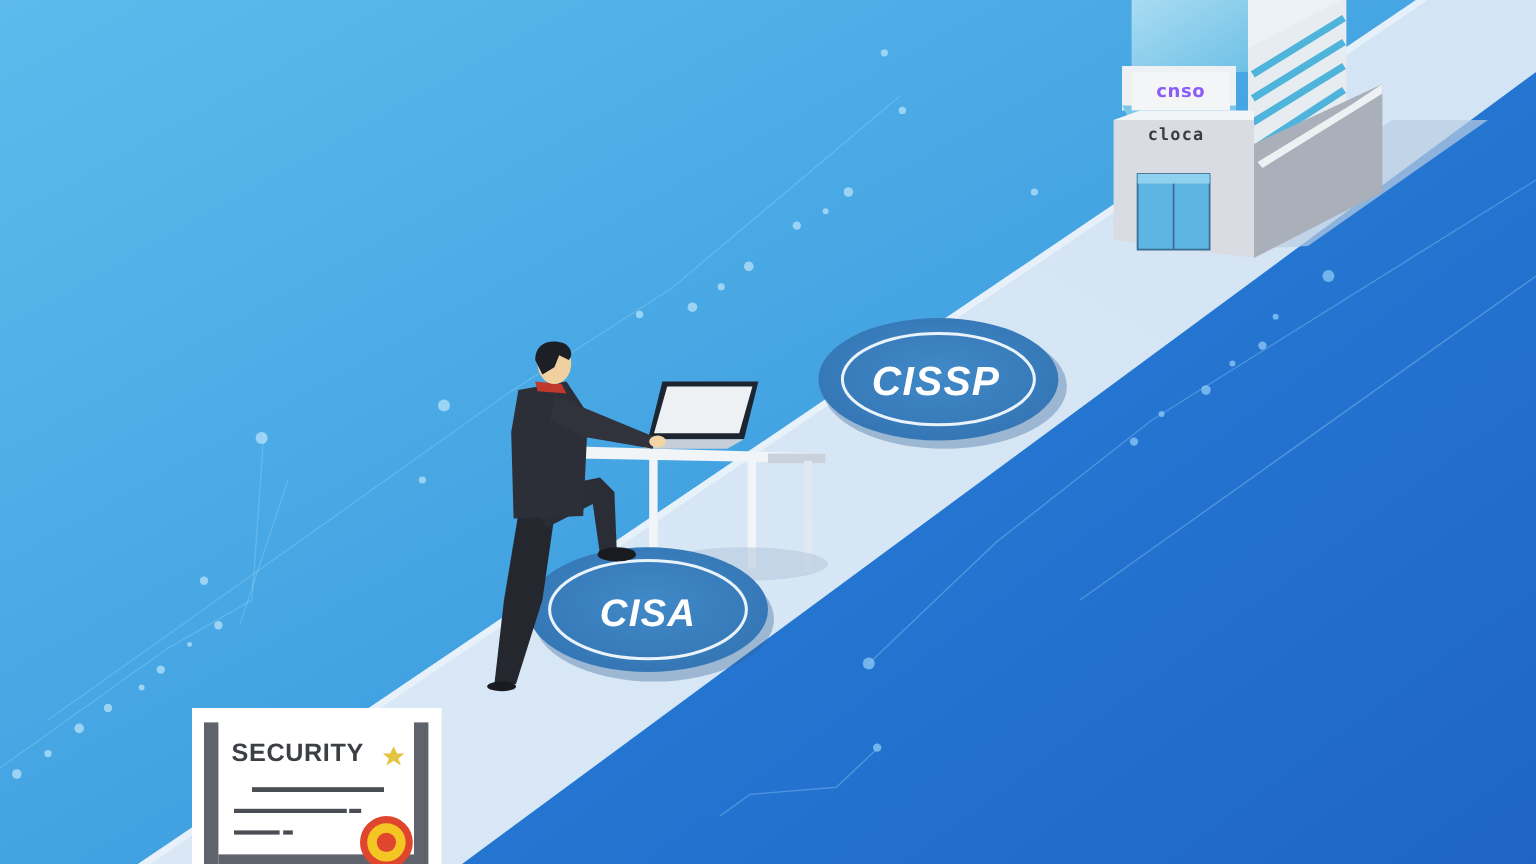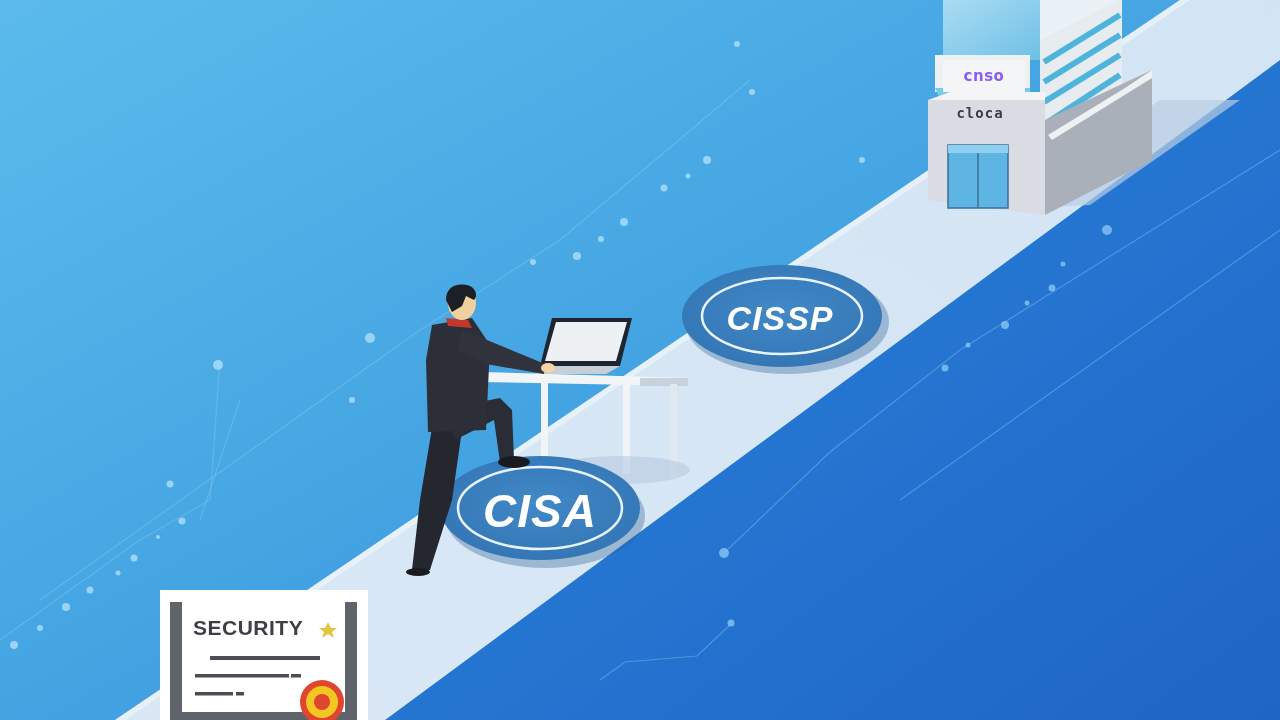--- a/index.html
+++ b/index.html
@@ -2,21 +2,21 @@
 <html><head>
 <meta charset="utf-8">
 <style>
   html, body { margin:0; padding:0; }
   body { width:1280px; height:720px; overflow:hidden; position:relative; font-family:"Liberation Sans", sans-serif; }
   .scene { position:absolute; inset:0; width:1280px; height:720px; }
   .label-cnso { position:absolute; left:943px; top:60px; width:82px; height:32px; background:#f3f5f7; color:#8b5cf6; font-family:"DejaVu Sans", sans-serif; font-weight:bold; font-size:15px; line-height:32px; text-align:center; letter-spacing:0.5px; }
   .label-cloca { position:absolute; left:948px; top:103px; width:64px; height:20px; color:#3a3d42; font-family:"DejaVu Sans Mono", monospace; font-weight:bold; font-size:14px; line-height:20px; text-align:center; letter-spacing:1px; }
   .badge-text { position:absolute; color:#ffffff; font-family:"Liberation Sans", sans-serif; font-weight:bold; text-align:center; letter-spacing:1px;font-style:italic; }
   .badge-cissp { left:700px; top:296px; width:160px; font-size:34px; line-height:44px; }
-  .badge-cisa { left:460px; top:488px; width:160px; font-size:46px; line-height:46px; }
+  .badge-cisa { left:460px; top:488px; width:160px; font-size:32px; line-height:46px; }
   .cert-title { position:absolute; left:193px; top:615px; width:140px; font-family:"Liberation Sans", sans-serif; font-weight:bold; font-size:21px; line-height:26px; color:#3c3f44; letter-spacing:0.5px; }
 </style>
 </head>
 <body>
 
 <div class="scene">
   <svg width="1280" height="720" viewBox="0 0 1280 720" xmlns="http://www.w3.org/2000/svg">
     <defs>
       <linearGradient id="skyGrad" x1="0" y1="0" x2="1" y2="1">
         <stop offset="0" stop-color="#5cbbec"></stop>

